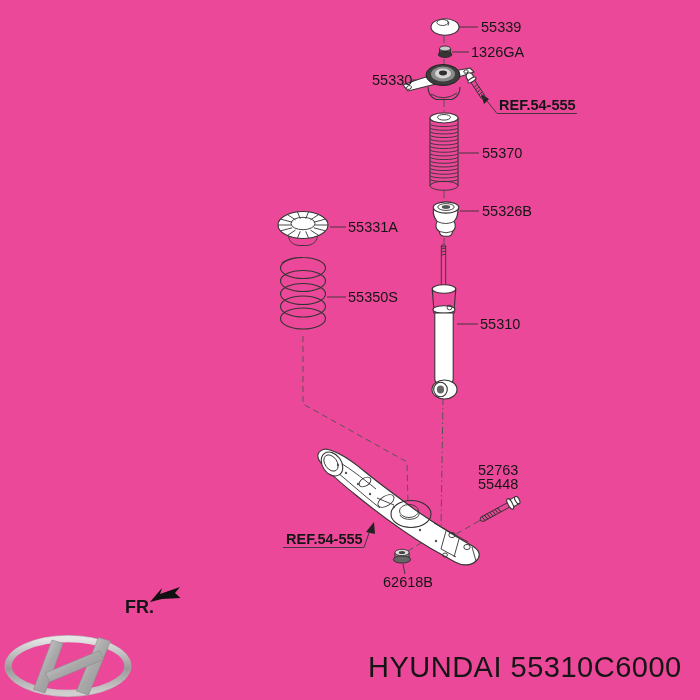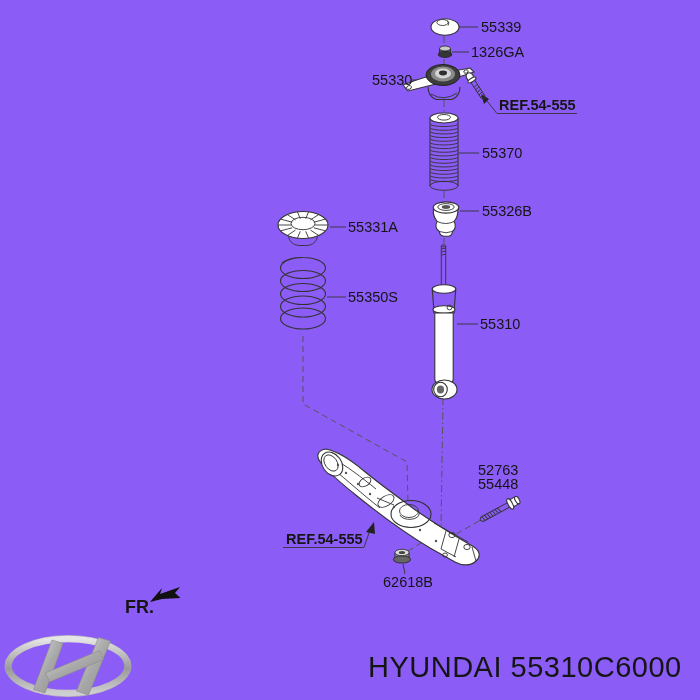--- a/index.html
+++ b/index.html
@@ -1,16 +1,16 @@
 <!DOCTYPE html>
 <html><head>
 <meta charset="utf-8">
 <style>
   html,body{margin:0;padding:0;background:#ffffff;}
-  .stage{position:relative;width:700px;height:700px;background:#8b5cf6;overflow:hidden;
+  .stage{position:relative;width:700px;height:700px;background:#ec4899;overflow:hidden;
          font-family:"Liberation Sans", sans-serif;}
   svg{position:absolute;left:0;top:0;}
   svg text{fill:#151515;font-family:"Liberation Sans", sans-serif;}
   .lbl{font-size:14.5px;}
   .ref{font-size:14.5px;font-weight:700;}
   .fr{font-size:18px;font-weight:700;}
   .footer{font-size:29px;letter-spacing:0.5px;}
   .ln{stroke:#333;stroke-width:1.1;fill:none;}
   .thin{stroke:#333;stroke-width:0.9;fill:none;}
   .wf{fill:#ffffff;stroke:#333;stroke-width:1.1;}

